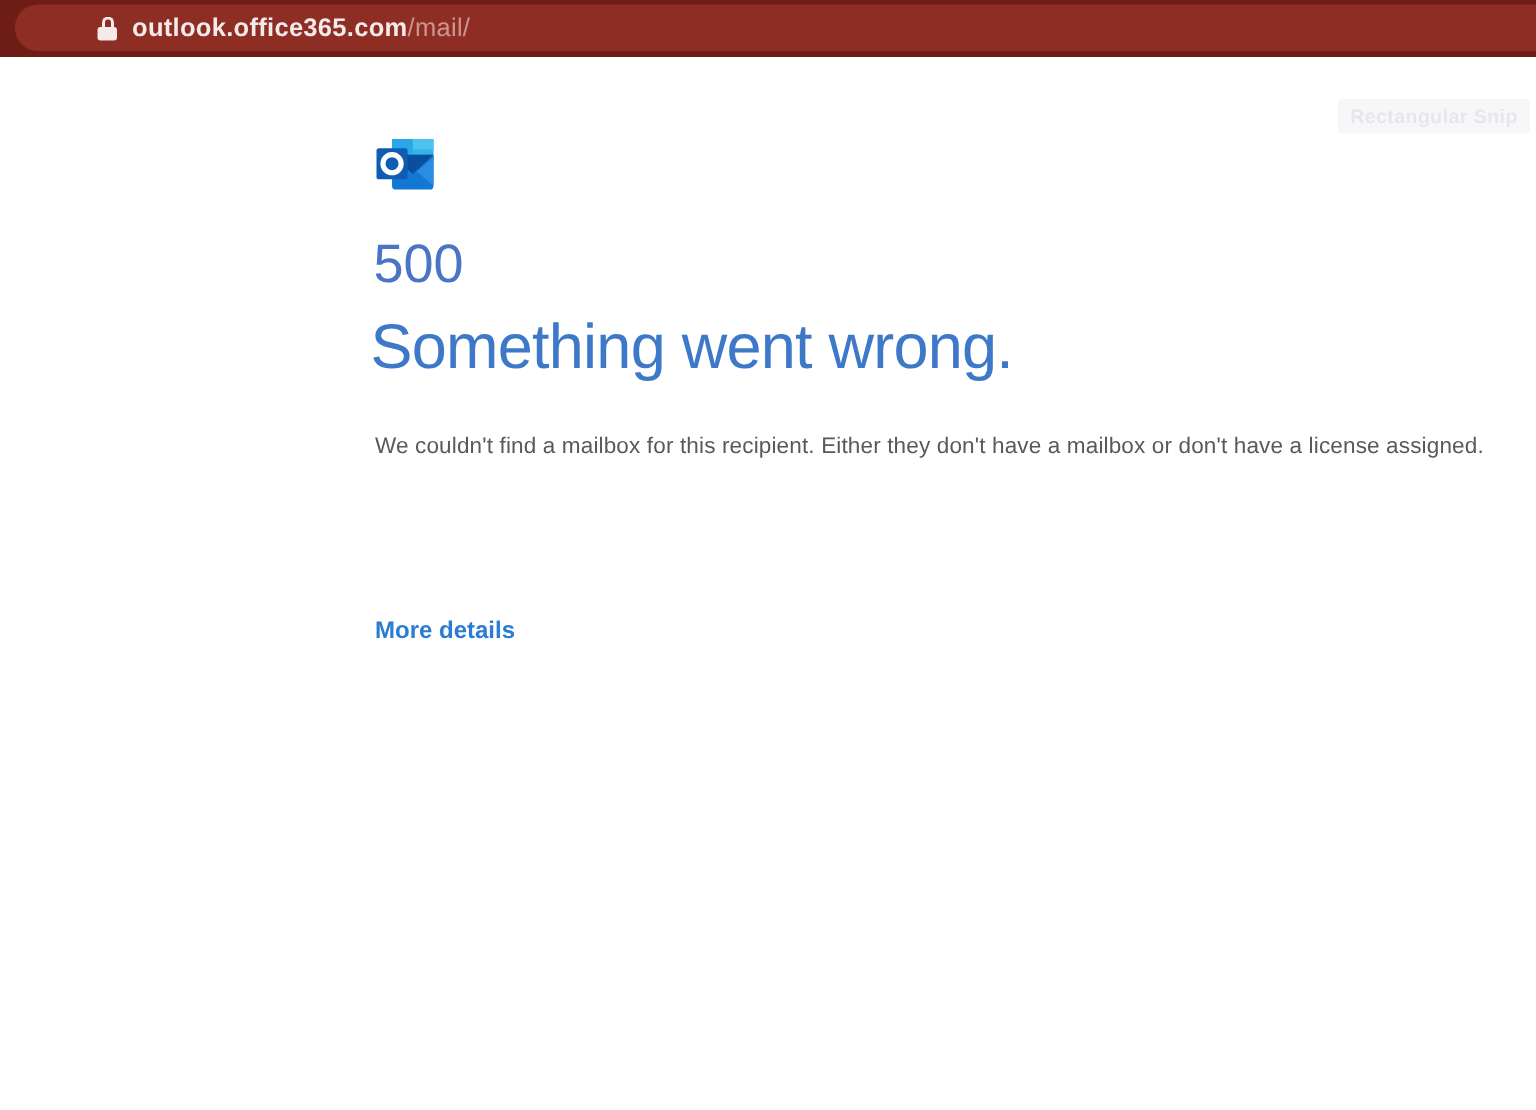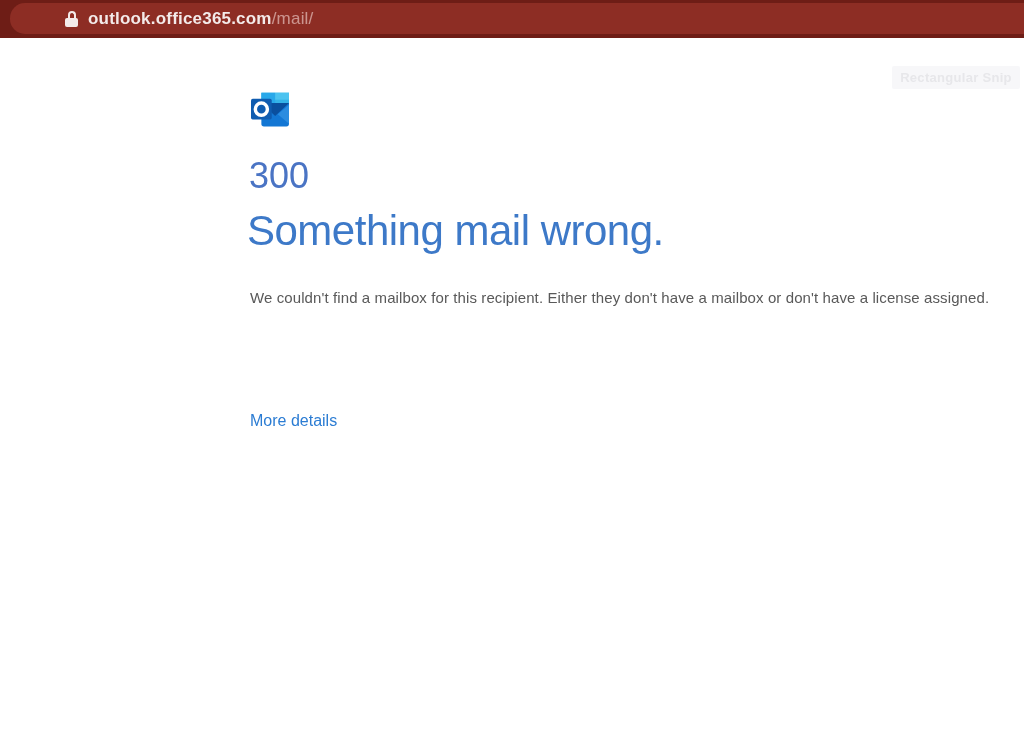--- a/index.html
+++ b/index.html
@@ -131,21 +131,21 @@
     font-weight: 700;
     border: none;
     cursor: pointer;
     box-shadow: 1px 2px 0 rgba(90, 90, 110, 0.35);
   }
   .more-details {
     position: absolute;
     left: 250px;
     top: 412px;
     font-size: 16px;
-    font-weight: 400;
+    font-weight: 700;
     color: var(--accent, #2b7cd3);
     text-decoration: none;
     cursor: pointer;
   }
 </style>
 </head>
 <body>
 
 <div class="page">
 
@@ -169,19 +169,19 @@
 
     <path d="M14 14 H46 V38 a3 3 0 0 1 -3 3 H17 a3 3 0 0 1 -3 -3 Z" fill="#1377d4"></path>
 
     <path d="M14 14 L46 14 L30 29 Z" fill="#0a4f9e"></path>
     <path d="M46 16 L33 27 L46 38 Z" fill="#2b8ce0"></path>
 
     <rect x="2" y="9" width="24" height="24" rx="2" fill="#0f5cb0"></rect>
     <circle cx="14" cy="21" r="7" fill="none" stroke="#ffffff" stroke-width="4"></circle>
   </svg>
 
-  <div class="error-code">300</div>
-  <div class="error-title">Something mail wrong.</div>
+  <div class="error-code">500</div>
+  <div class="error-title">Something went wrong.</div>
   <div class="error-message">We couldn't find a mailbox for this recipient. Either they don't have a mailbox or don't have a license assigned.</div>
 
   <a class="more-details">More details</a>
 
 </div>
 
 </body></html>

